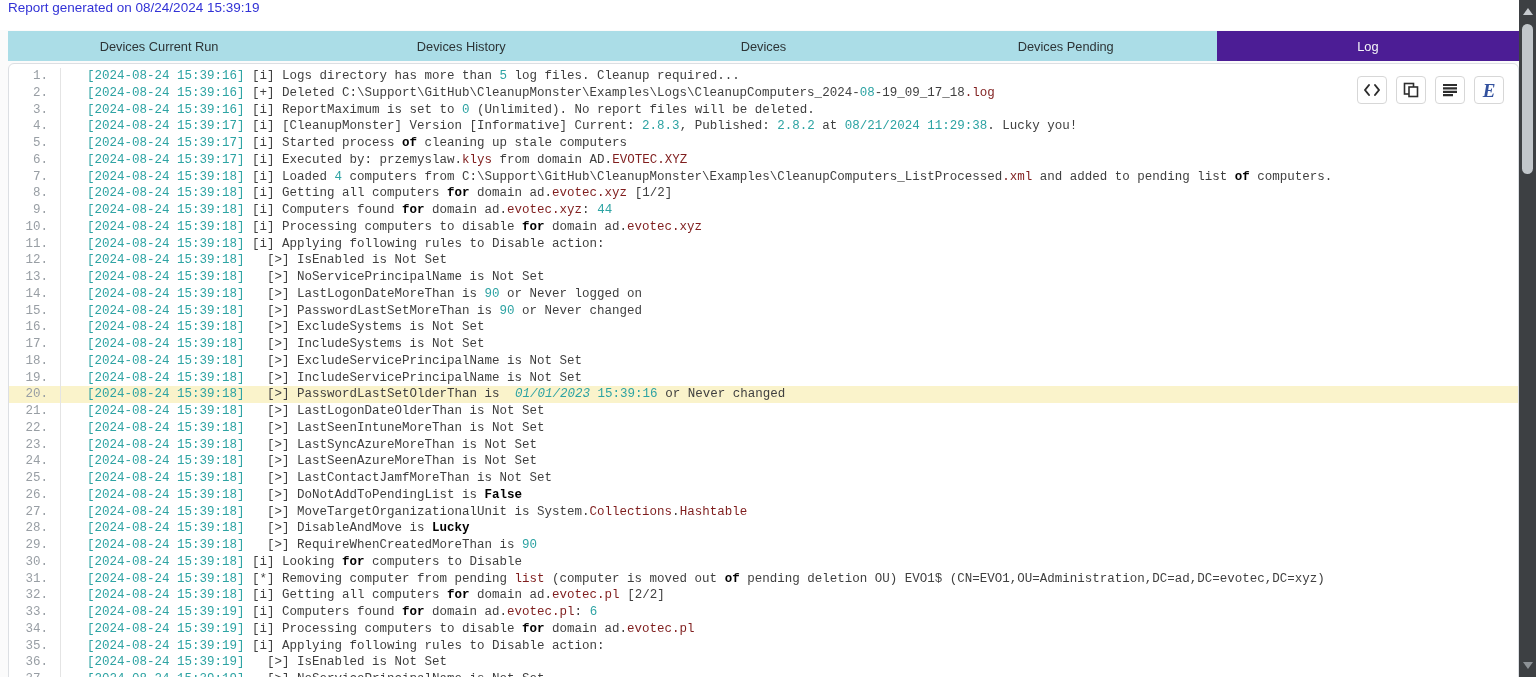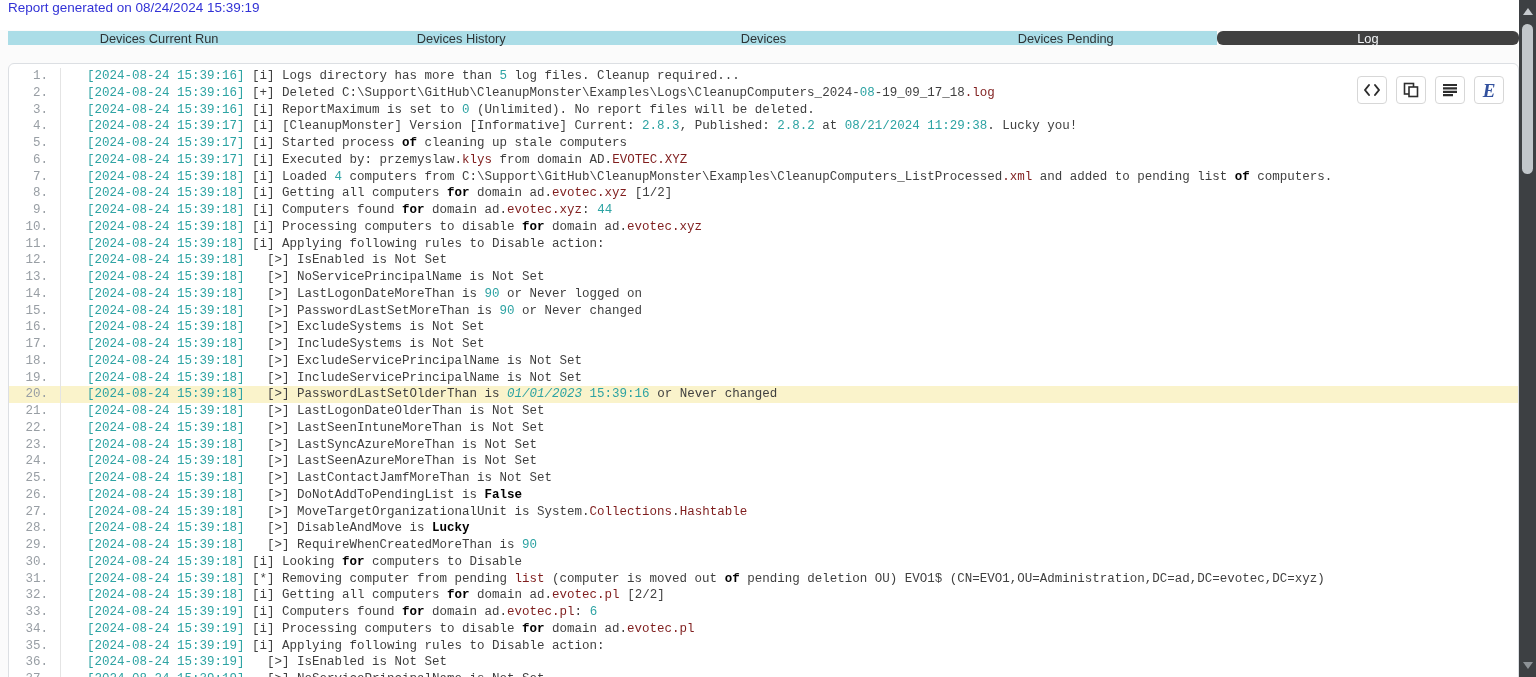--- a/index.html
+++ b/index.html
@@ -13,50 +13,50 @@
   
   .topbar {
     position:absolute; top:0; left:0; right:17px; height:30px;
     background:#ffffff;
     display:flex; justify-content:space-between; 
     padding:0 10px 0 8px;
     font-size:13.5px; color:#3232d6;
   }
   
   .tabs {
-    position:absolute; top:31px; left:8px; right:17px; height:14px;
+    position:absolute; top:31px; left:8px; right:17px; height:30px;
     display:flex;
   }
   .tab {
     flex:1; display:flex; align-items:center; justify-content:center;
     background:#abdde7; color:#2d3436; font-size:12.8px;
     cursor:pointer; user-select:none;
   }
-  .tab.active { background:#404040; color:#f4f6f8;border-radius:6px; }
+  .tab.active { background:#4c1d95; color:#f4f6f8; }
   
   .panel {
     position:absolute; top:63px; left:8px; right:17px; bottom:-2px;
     background:#ffffff;
     border:1px solid #dcdfe3; border-radius:6px 6px 0 0;
     overflow:hidden;
     padding-top:4px;
   }
   .lines { font-family:"Liberation Mono", monospace; font-size:12.5px; color:#3f3f3f; }
   .line { display:flex; height:16.75px; line-height:16.75px; white-space:pre; }
   .line.hl { background:#faf3cb; }
   .ln {
     width:52px; flex:0 0 52px; text-align:right; padding-right:12px;
     color:#989ea4; border-right:1px solid #e4e4e4;
   }
   .code { padding-left:26px; }
   .s-d { color:#3f3f3f; }
   .s-t { color:#2da3a3; }
   .s-k { color:#000000; font-weight:bold; }
   .s-m { color:#7f1d1d; }
-  .s-ti { color:#2da3a3; font-style:italic; }
+  .s-ti { color:#2da3a3; font-style:italic;margin-left:8px; }
   
   .toolbar {
     position:absolute; top:12px; right:14px;
     display:flex; gap:9px; z-index:5;
   }
   .tbtn {
     width:30px; height:28px; background:#ffffff;
     border:1px solid #d7d7d7; border-radius:4px;
     display:flex; align-items:center; justify-content:center;
     cursor:pointer; padding:0;

